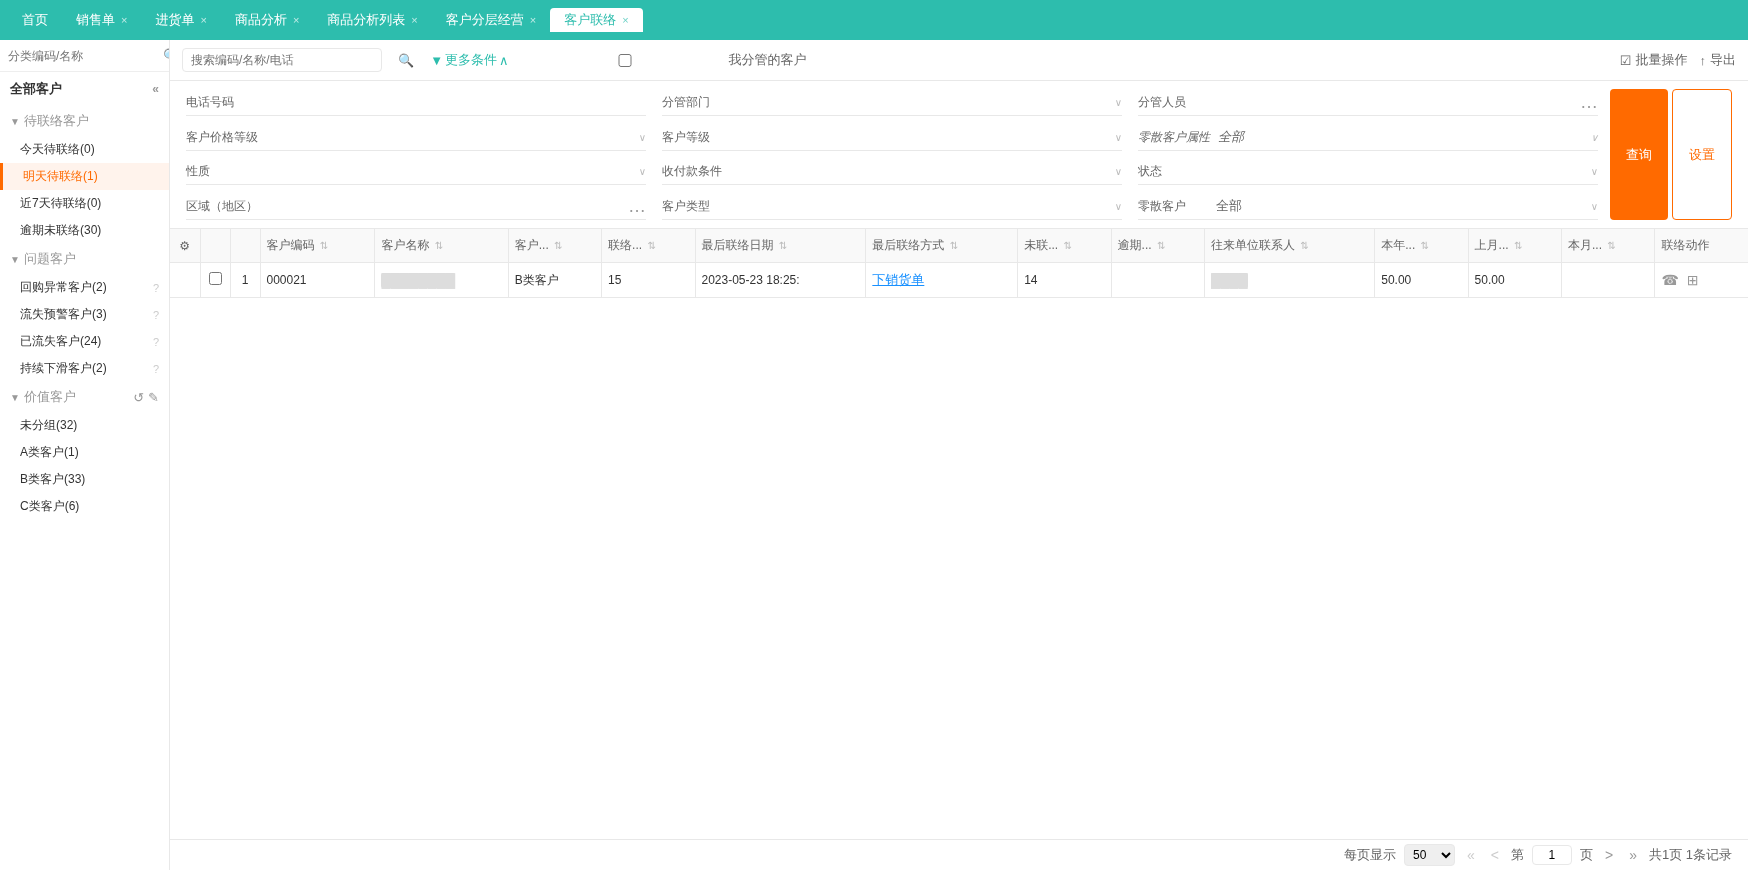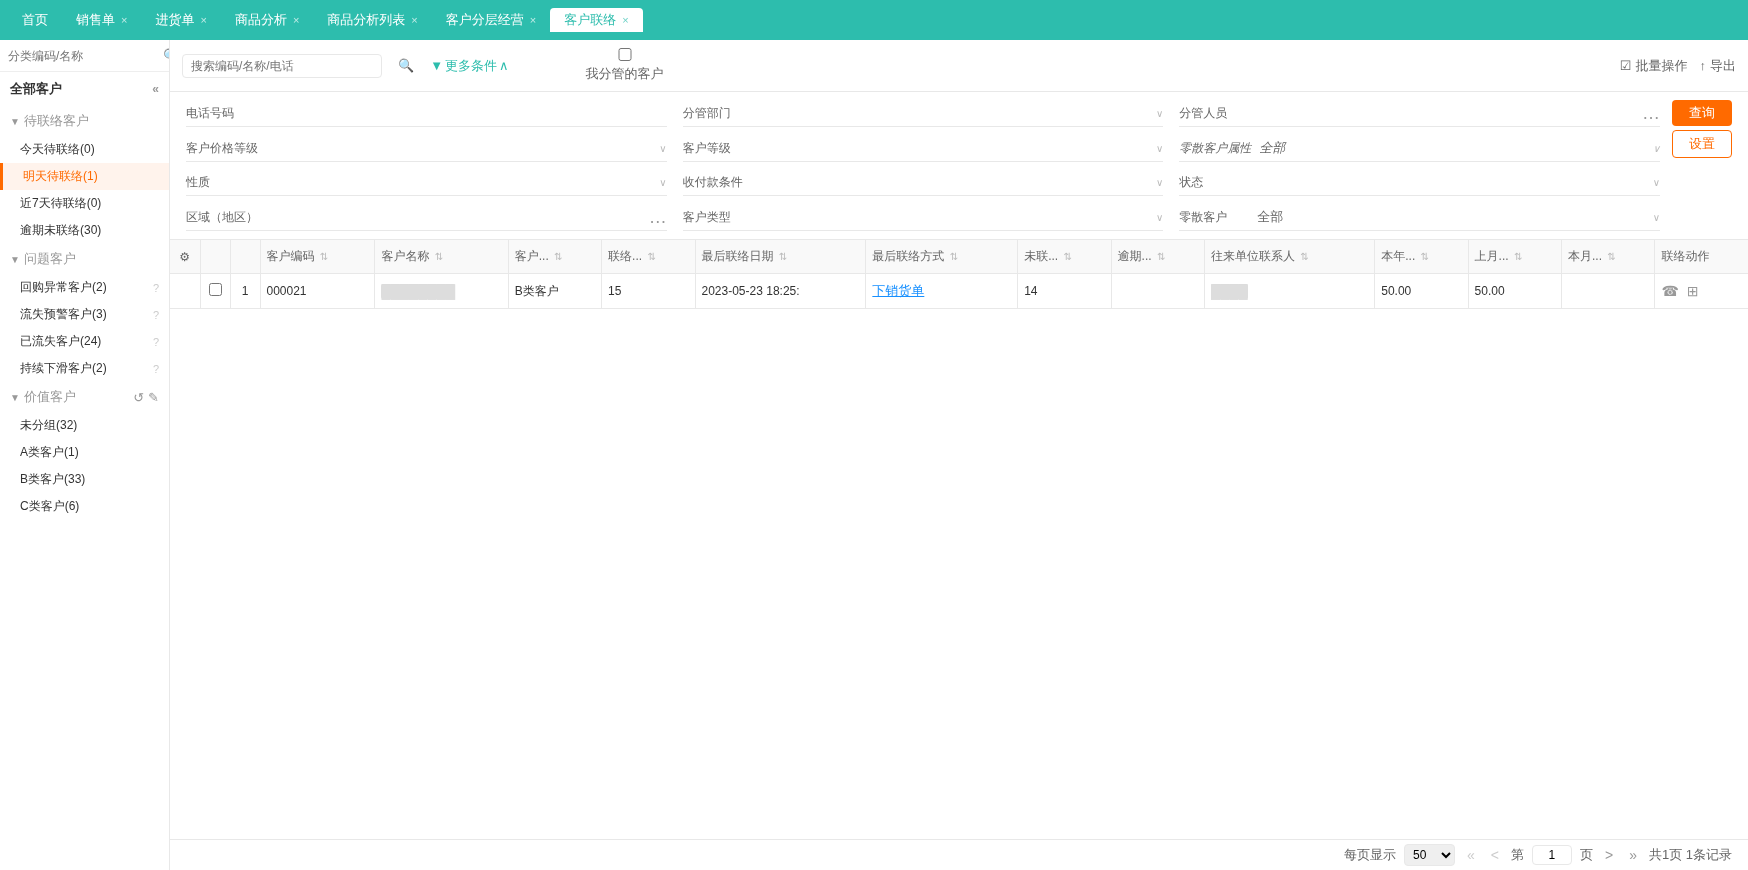--- a/index.html
+++ b/index.html
@@ -28,36 +28,36 @@
     .sidebar-item .help-icon { color: #ccc; font-size: 11px; margin-left: auto; }
 
     
     .content-area { flex: 1; display: flex; flex-direction: column; overflow: hidden; }
 
     
     .filter-toolbar { background: #fff; border-bottom: 1px solid #e8e8e8; padding: 8px 12px; display: flex; align-items: center; gap: 16px; }
     .filter-toolbar input { border: 1px solid #e8e8e8; border-radius: 4px; padding: 4px 8px; width: 200px; outline: none; font-size: 12px; }
     .search-btn { background: none; border: none; cursor: pointer; color: #999; }
     .more-filter-btn { color: #2dbdad; border: none; background: none; cursor: pointer; font-size: 12px; display: flex; align-items: center; gap: 2px; }
-    .checkbox-label { display: flex; align-items: center; gap: 4px; font-size: 12px; color: #666; cursor: pointer; flex-direction: column; }
+    .checkbox-label { display: flex; align-items: center; gap: 4px; font-size: 12px; color: #666; cursor: pointer; }
     .toolbar-right { margin-left: auto; display: flex; align-items: center; gap: 12px; }
     .batch-btn, .export-btn { background: none; border: none; color: #666; cursor: pointer; font-size: 12px; display: flex; align-items: center; gap: 4px; }
 
     
     .adv-filter { background: #fff; border-bottom: 1px solid #e8e8e8; padding: 8px 16px; }
     .adv-filter-row { display: flex; align-items: center; margin-bottom: 8px; gap: 0; }
     .adv-filter-row:last-child { margin-bottom: 0; }
     .filter-field { display: flex; align-items: center; flex: 1; border-bottom: 1px solid #e8e8e8; padding: 4px 0; margin-right: 16px; }
     .filter-field:last-child { margin-right: 0; }
     .filter-label { color: #666; font-size: 12px; white-space: nowrap; margin-right: 8px; min-width: 70px; }
     .filter-input { flex: 1; border: none; outline: none; font-size: 12px; color: #333; }
     .filter-dropdown-arrow { color: #bbb; font-size: 10px; cursor: pointer; }
     .filter-more-btn { color: #999; font-size: 18px; cursor: pointer; margin-left: 4px; line-height: 1; }
     .filter-select-full { display: flex; align-items: center; justify-content: space-between; flex: 1; font-size: 12px; color: #666; }
-    .filter-action-btns { display: flex; flex-direction: column; gap: 4px; padding-left: 12px; }
+    .filter-action-btns { display: flex; gap: 4px; padding-left: 12px; }
     .query-btn { background: #ff6a00; color: #fff; border: none; border-radius: 4px; padding: 4px 16px; cursor: pointer; font-size: 13px; }
     .set-btn { background: #fff; color: #ff6a00; border: 1px solid #ff6a00; border-radius: 4px; padding: 4px 16px; cursor: pointer; font-size: 13px; }
 
     
     .table-container { flex: 1; overflow: auto; padding: 0; background: #fff; margin: 0; }
     table { width: 100%; border-collapse: collapse; min-width: 1400px; }
     thead th { background: #f9f9f9; padding: 8px 6px; text-align: left; font-size: 12px; color: #666; font-weight: normal; border-bottom: 1px solid #e8e8e8; border-right: 1px solid #e8e8e8; white-space: nowrap; position: sticky; top: 0; z-index: 10; }
     thead th:last-child { border-right: none; }
     tbody td { padding: 8px 6px; font-size: 12px; color: #333; border-bottom: 1px solid #e8e8e8; border-right: 1px solid #e8e8e8; white-space: nowrap; }
     tbody td:last-child { border-right: none; }

